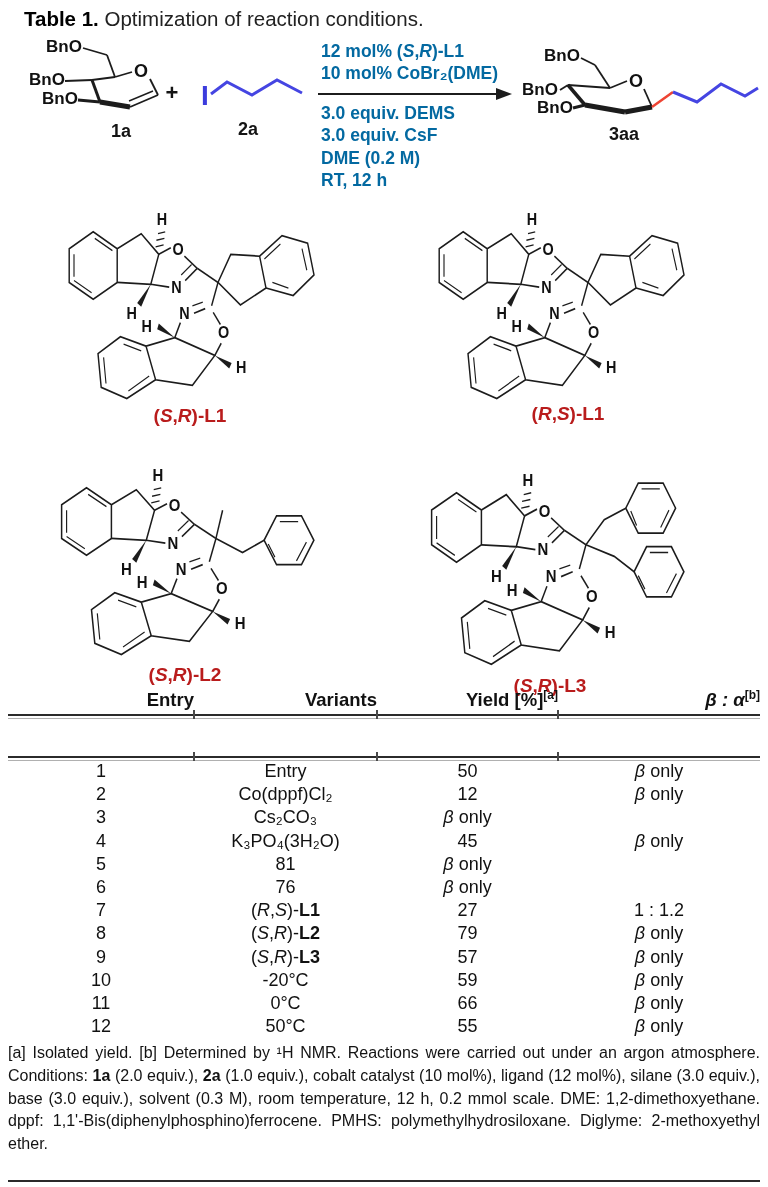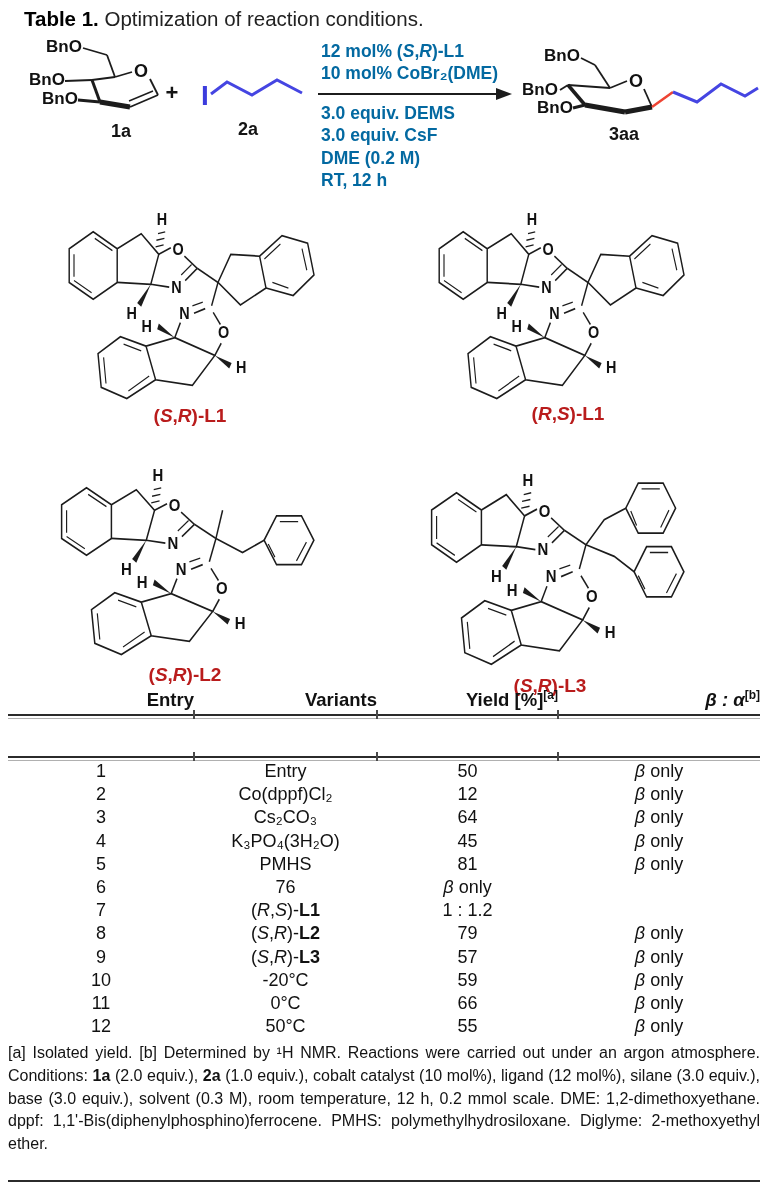--- a/index.html
+++ b/index.html
@@ -231,47 +231,46 @@
       <div class="trow">
         <div>2</div>
         <div>Co(dppf)Cl₂</div>
         <div>12</div>
         <div><i>β</i> only</div>
       </div>
 
       <div class="trow">
         <div>3</div>
         <div>Cs₂CO₃</div>
-        <div>64</div>
         <div><i>β</i> only</div>
       </div>
 
       <div class="trow">
         <div>4</div>
         <div>K₃PO₄(3H₂O)</div>
         <div>45</div>
         <div><i>β</i> only</div>
       </div>
 
       <div class="trow">
         <div>5</div>
-        <div>PMHS</div>
         <div>81</div>
         <div><i>β</i> only</div>
       </div>
 
       <div class="trow">
         <div>6</div>
         <div>76</div>
         <div><i>β</i> only</div>
       </div>
 
       <div class="trow">
         <div>7</div>
         <div>(<i>R</i>,<i>S</i>)-<b>L1</b></div>
+        <div>27</div>
         <div>1 : 1.2</div>
       </div>
 
       <div class="trow">
         <div>8</div>
         <div>(<i>S</i>,<i>R</i>)-<b>L2</b></div>
         <div>79</div>
         <div><i>β</i> only</div>
       </div>
 

